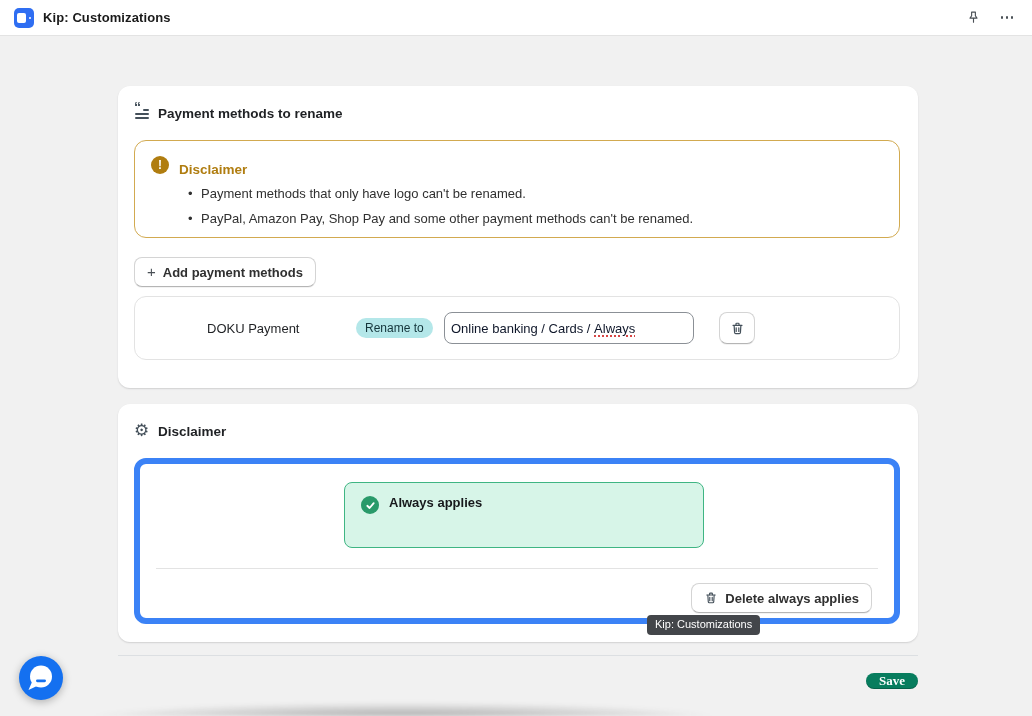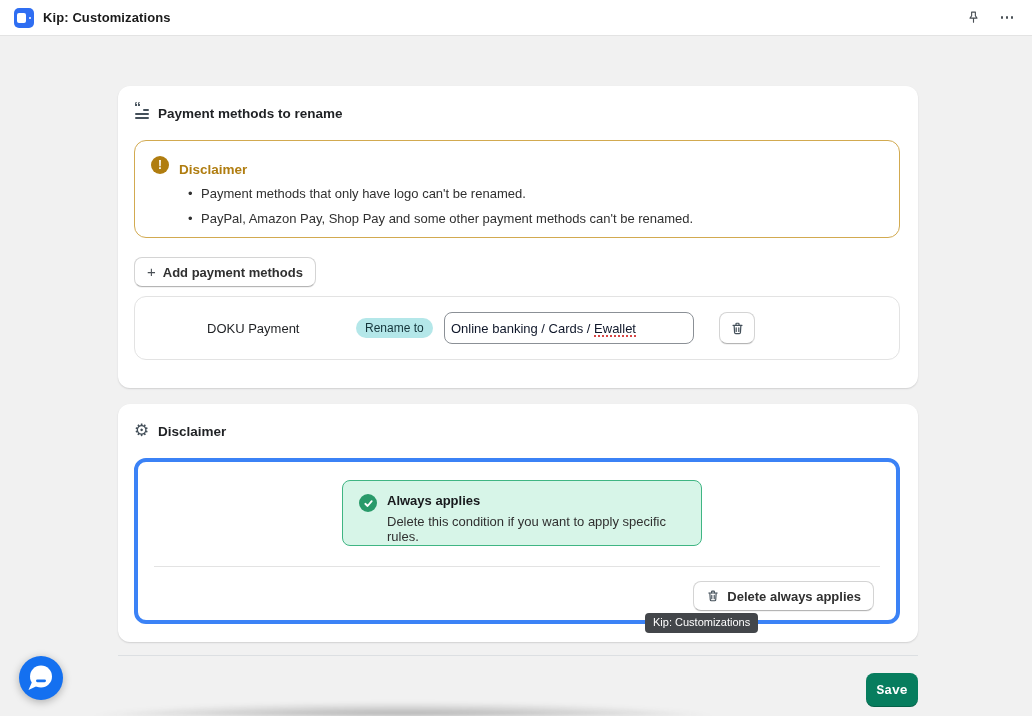--- a/index.html
+++ b/index.html
@@ -109,21 +109,21 @@
   .misspelled { text-decoration:underline dotted #d64545 2px; text-underline-offset:3px; }
   .trash-btn {
     left:536px; width:36px; height:32px; border:1px solid #d4d4d4; border-bottom-color:#b5b5b5;
     border-radius:8px; background:#fff; display:flex; align-items:center; justify-content:center;
     cursor:pointer; box-shadow:0 1px 0 rgba(26,26,26,.05);
   }
 
   
   .conditions-box {
     position:absolute; left:16px; top:54px; width:766px; height:166px;
-    border:4px solid #3b82f6; border-radius:12px; background:#fff;
+    border:6px solid #3b82f6; border-radius:12px; background:#fff;
   }
   .always-alert {
     position:absolute; left:204px; top:18px; width:360px; height:66px;
     background:#d7f5e8; border:1px solid #3fb583; border-radius:8px;
   }
   .check-circle {
     position:absolute; left:16px; top:13px; width:18px; height:18px; border-radius:50%;
     background:#299a6a; display:flex; align-items:center; justify-content:center;
   }
   .alert-title { position:absolute; left:44px; top:12px; font-size:13px; font-weight:700; color:#17191c; }
@@ -132,26 +132,26 @@
   .delete-btn { position:absolute; right:22px; top:119px;margin-left:40px; }
   .tooltip {
     position:absolute; left:507px; top:151px;
     background:#43464a; color:#fff; font-size:11px; line-height:13px;
     padding:3px 8px 4px; border-radius:4px; white-space:nowrap;
   }
 
   
   .footer-divider { position:absolute; left:118px; top:655px; width:800px; height:1px; background:#dcdfe2; }
   .save-btn {
-    position:absolute; left:866px; top:673px; width:52px; height:34px;
+    position:absolute; left:866px; top:673px; width:52px; height:16px;
     background:#077d5e; color:#fff; font-size:13px; font-weight:600;
     border:none; border-radius:8px; cursor:pointer;
     box-shadow:inset 0 -1px 0 rgba(0,0,0,.22);
     display:flex; align-items:center; justify-content:center;
-    font-family:Liberation Mono, monospace;
+    font-family:Liberation Serif, serif;
   }
 
   
   .chat-bubble {
     position:absolute; left:19px; top:656px; width:44px; height:44px; border-radius:50%;
     background:#1470f0; border:none; cursor:pointer;
     box-shadow:0 2px 8px rgba(0,0,0,.28);
     display:flex; align-items:center; justify-content:center;
   }
 
@@ -213,21 +213,21 @@
 
     <button class="btn add-btn">
       <span class="plus-glyph">+</span>
       <span>Add payment methods</span>
     </button>
 
     <div class="method-row">
       <span class="method-name">DOKU Payment</span>
       <span class="rename-badge">Rename to</span>
       <div class="rename-input" role="textbox">
-        <span>Online banking / Cards / </span><span class="misspelled">Ewallet</span>
+        <span>Online banking / Cards / </span><span class="misspelled">Always</span>
       </div>
       <button class="trash-btn">
         <svg width="15" height="15" viewBox="0 0 16 16" fill="none" stroke="#44505a" stroke-width="1.3" stroke-linecap="round" stroke-linejoin="round">
           <path d="M3.2 4.6h9.6"></path>
           <path d="M6.4 4.4V3.1c0-.4.3-.7.7-.7h1.8c.4 0 .7.3.7.7v1.3"></path>
           <path d="M4.4 4.8l.5 7.6c.1.6.5 1 1.1 1h4c.6 0 1-.4 1.1-1l.5-7.6"></path>
           <path d="M6.6 7.2v3.9M9.4 7.2v3.9"></path>
         </svg>
       </button>
     </div>
@@ -240,21 +240,20 @@
     <h2 class="card-title">Disclaimer</h2>
 
     <div class="conditions-box">
       <div class="always-alert">
         <span class="check-circle">
           <svg width="11" height="11" viewBox="0 0 12 12" fill="none" stroke="#ffffff" stroke-width="2" stroke-linecap="round" stroke-linejoin="round">
             <polyline points="2.5,6.3 5,8.7 9.5,3.5"></polyline>
           </svg>
         </span>
         <span class="alert-title">Always applies</span>
-        <span class="alert-desc">Delete this condition if you want to apply specific rules.</span>
       </div>
 
       <div class="cond-divider"></div>
 
       <button class="btn delete-btn">
         <svg width="14" height="14" viewBox="0 0 16 16" fill="none" stroke="#44505a" stroke-width="1.3" stroke-linecap="round" stroke-linejoin="round">
           <path d="M3.2 4.6h9.6"></path>
           <path d="M6.4 4.4V3.1c0-.4.3-.7.7-.7h1.8c.4 0 .7.3.7.7v1.3"></path>
           <path d="M4.4 4.8l.5 7.6c.1.6.5 1 1.1 1h4c.6 0 1-.4 1.1-1l.5-7.6"></path>
           <path d="M6.6 7.2v3.9M9.4 7.2v3.9"></path>

